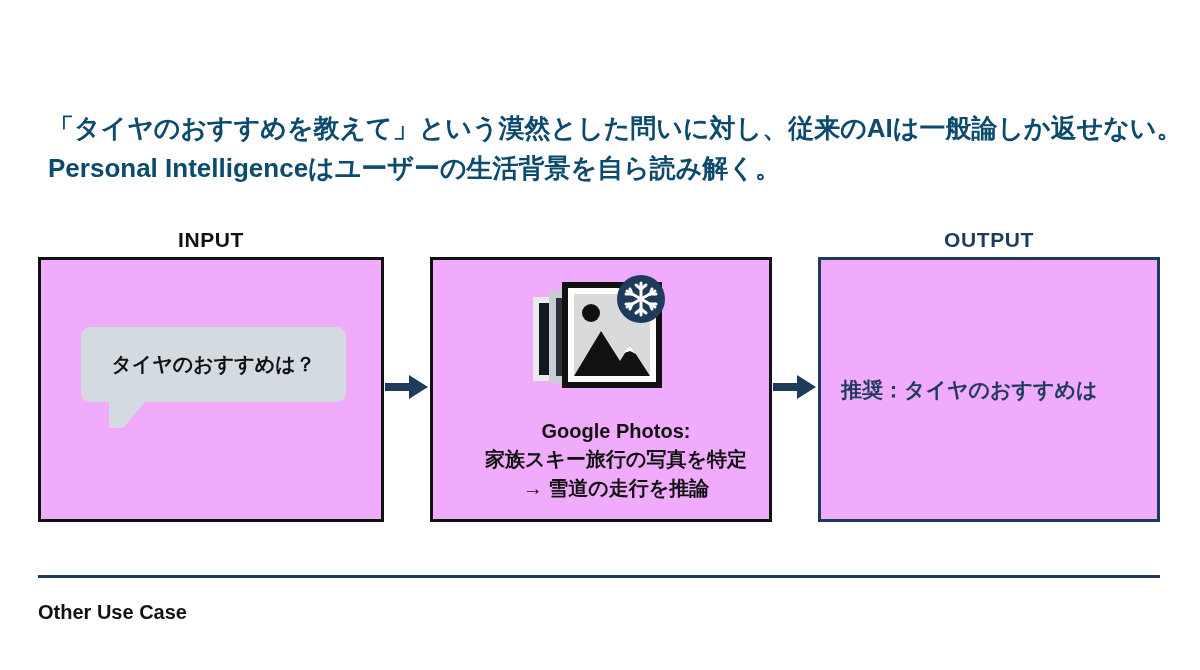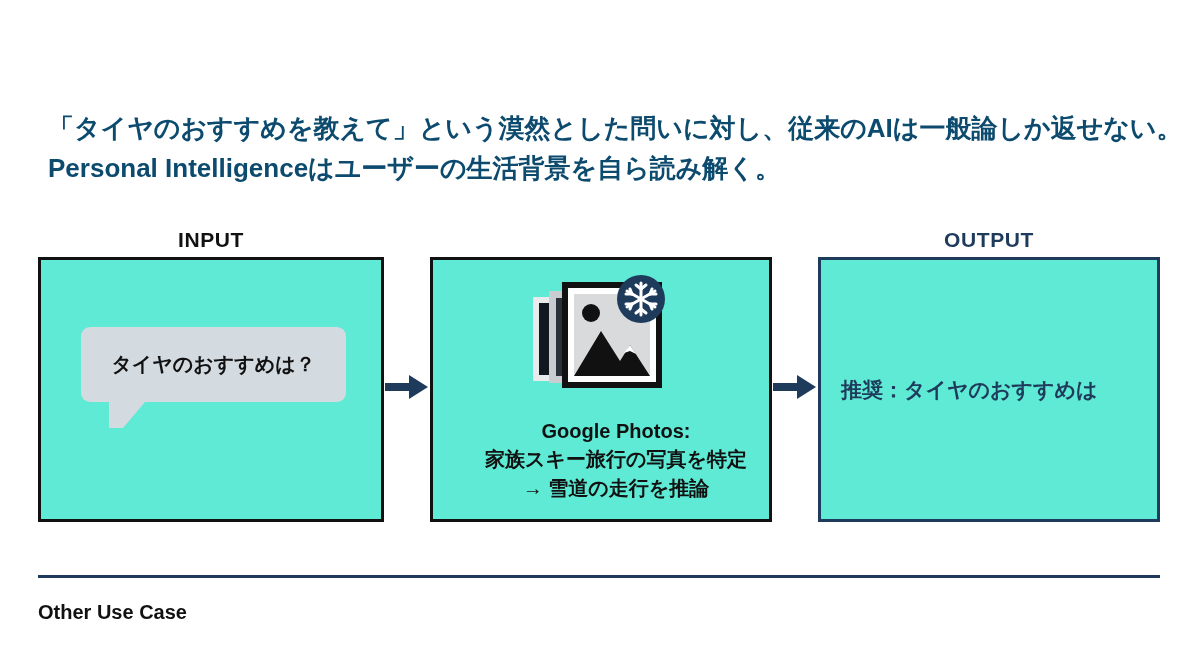--- a/index.html
+++ b/index.html
@@ -56,21 +56,21 @@
     text-align: center;
     color: #111111;
   }
   #header-input      { left: 38px;  top: 228px; width: 346px; }
   #header-processing { left: 430px; top: 228px; width: 342px; }
   #header-output     { left: 818px; top: 228px; width: 342px; color: #1f3b5c; }
 
   
   .stage-box {
     position: absolute;
-    background: #5eead4;
+    background: #f0abfc;
     border: 3px solid #111111;
   }
   #box-input      { left: 38px;  top: 257px; width: 346px; height: 265px; }
   #box-processing { left: 430px; top: 257px; width: 342px; height: 265px; }
   #box-output     { left: 818px; top: 257px; width: 342px; height: 265px;
                     border-color: #1f3b5c; }
 
   
   #speech-bubble {
     position: absolute;

